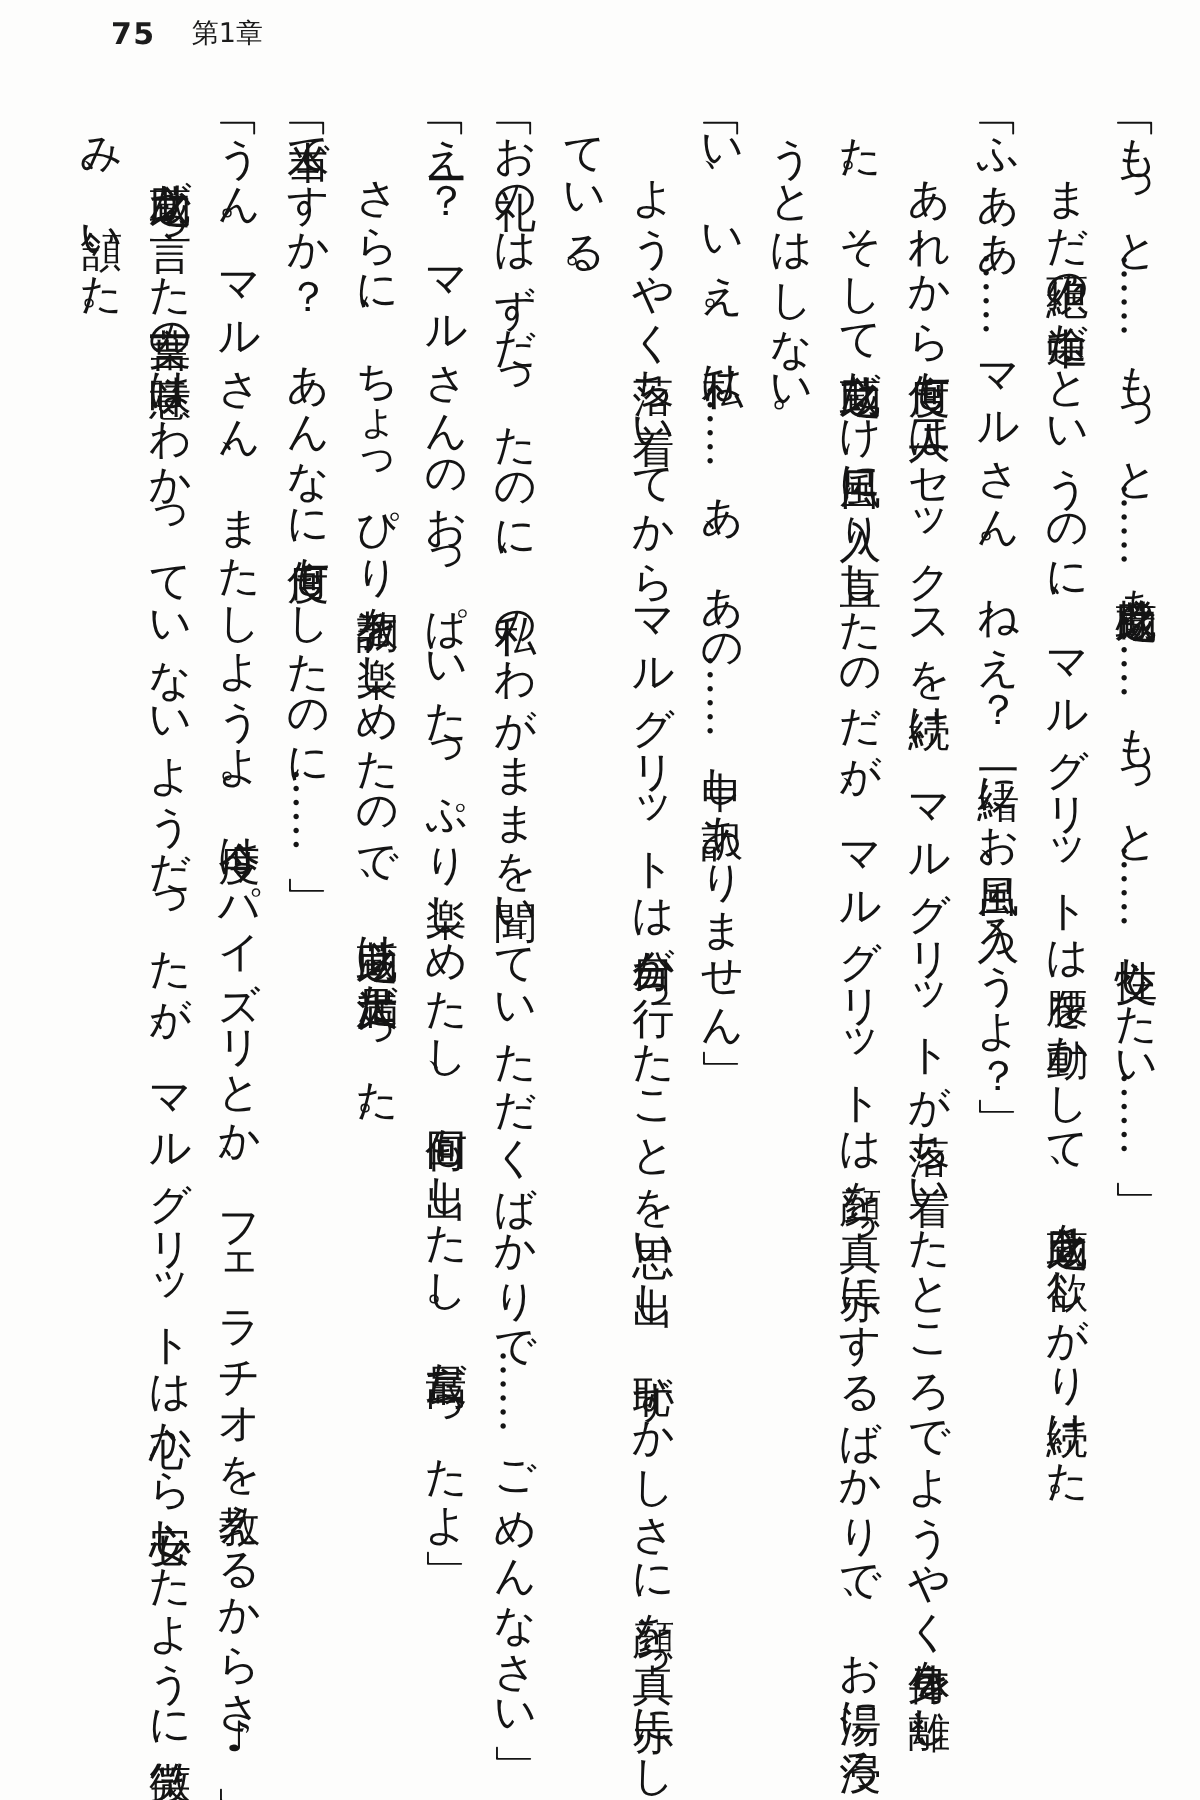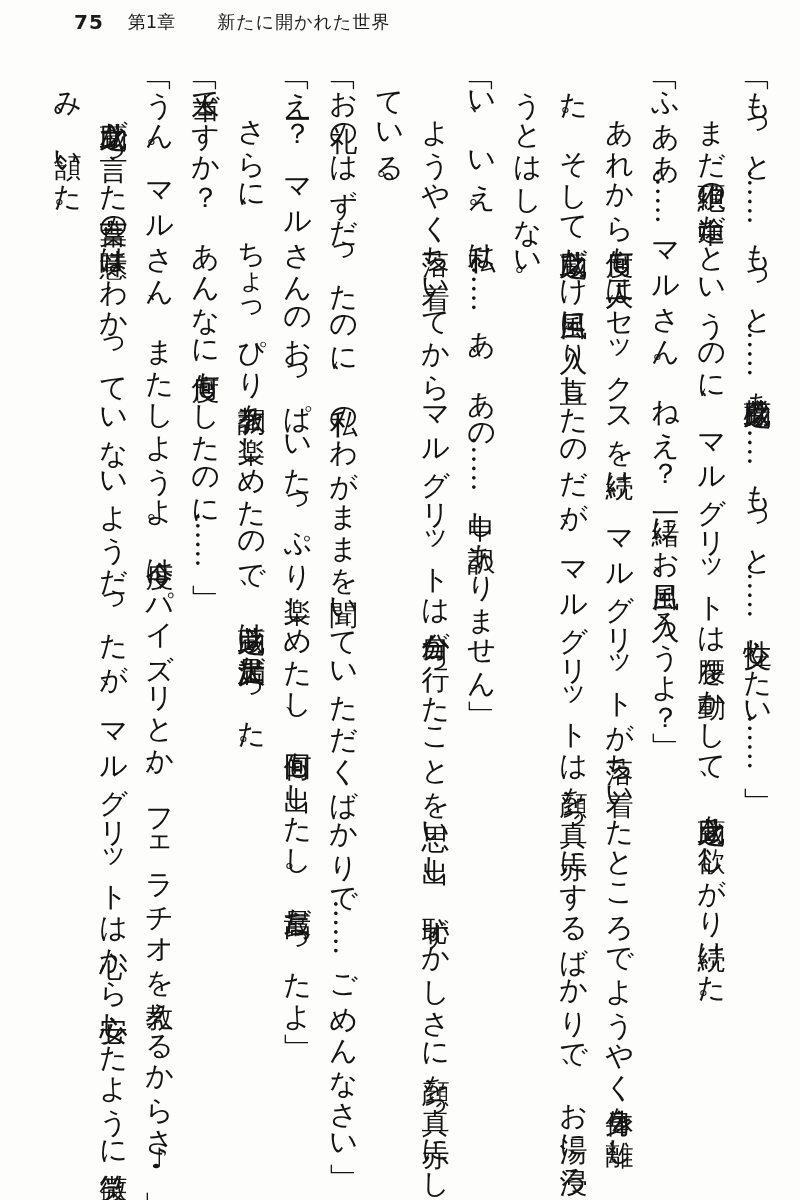--- a/index.html
+++ b/index.html
@@ -65,21 +65,20 @@
   }
 </style>
 </head>
 <body>
 
 <div class="page">
 
   <div class="running-header">
     <span class="page-number">75</span>
     <span class="chapter-label">第1章</span>
-    <span class="chapter-title">新たに開かれた世界</span>
   </div>
 
   <div class="vertical-body">
     <p>「もっと……もっと……蔵之助様ぁ……もっと……性交したい……」</p>
     <p class="indent">まだ絶頂の途中だというのに、マルグリットは腰を動かして、蔵之助を欲しがり続けた。</p>
     <p>「ふああ……マルさん。ねえ？　一緒にお風呂、入ろうよ？」</p>
     <p class="indent">あれから何度も二人はセックスを続け、マルグリットが落ち着いたところでようやく身体を離した。そして蔵之助だけ風呂に入り直したのだが、マルグリットは顔を真っ赤にするばかりで、お湯に浸ろうとはしない。</p>
     <p>「い、いえ。私は……あ、あの……申し訳ありません」</p>
     <p class="indent">ようやく落ち着いてからマルグリットは自分が行ったことを思い出し、恥ずかしさに顔を真っ赤にしている。</p>
     <p>「お礼のはずだったのに、私のわがままを聞いていただくばかりで……ごめんなさい」</p>

